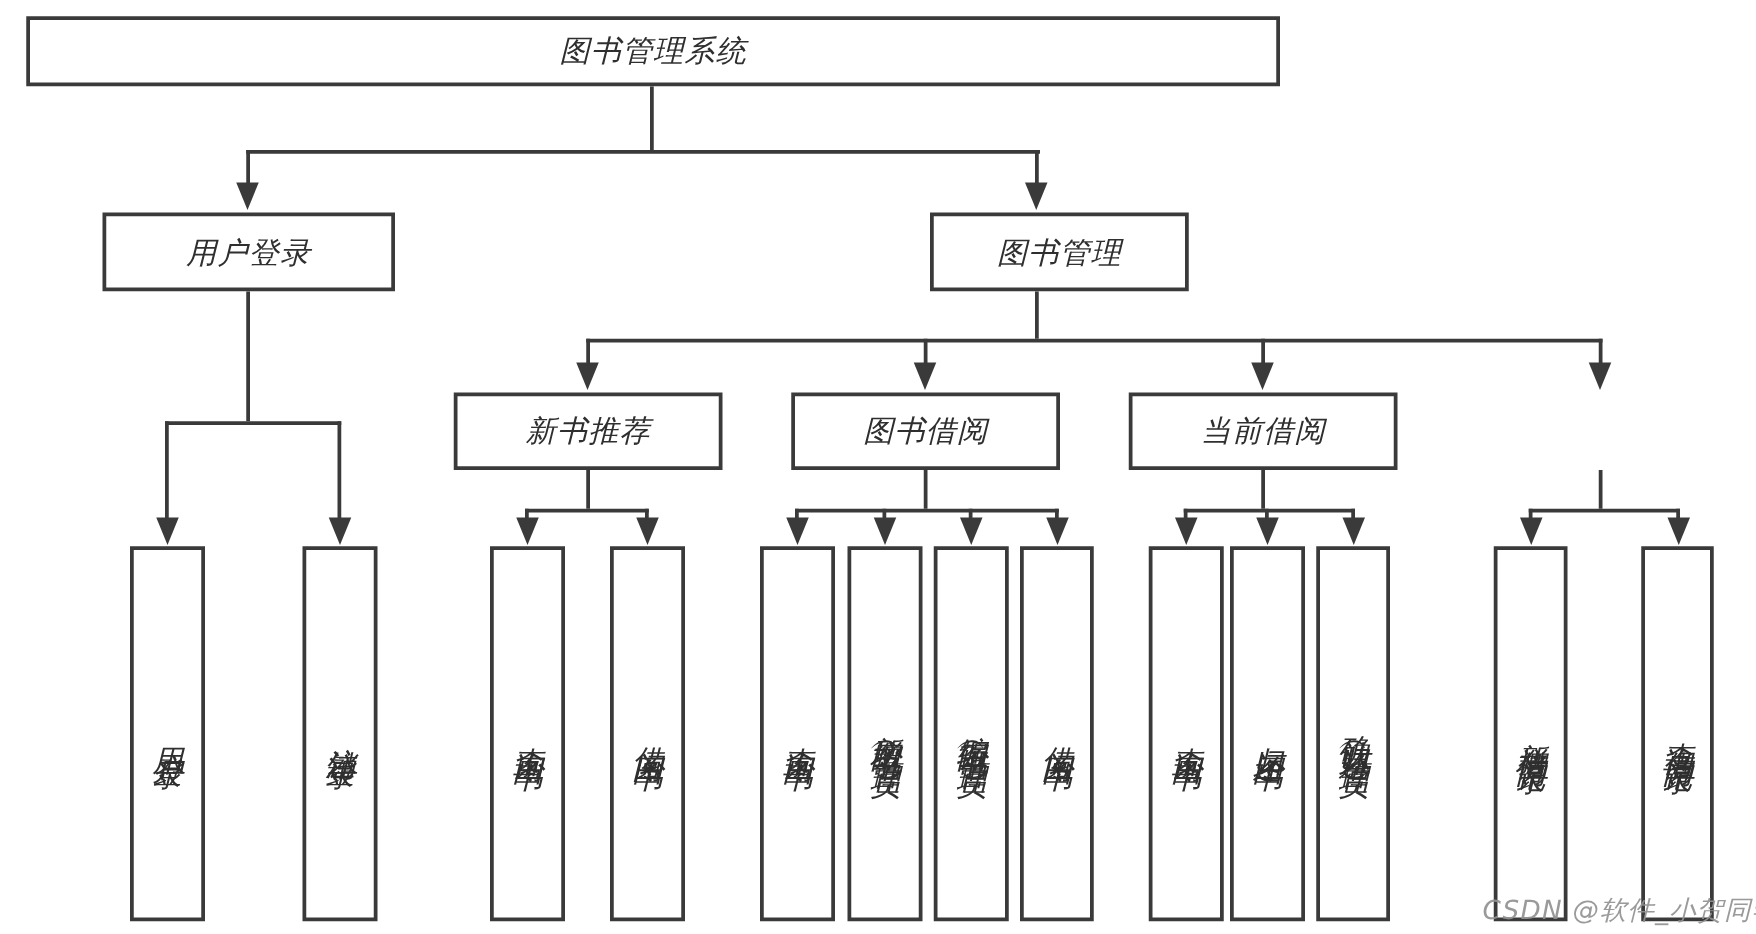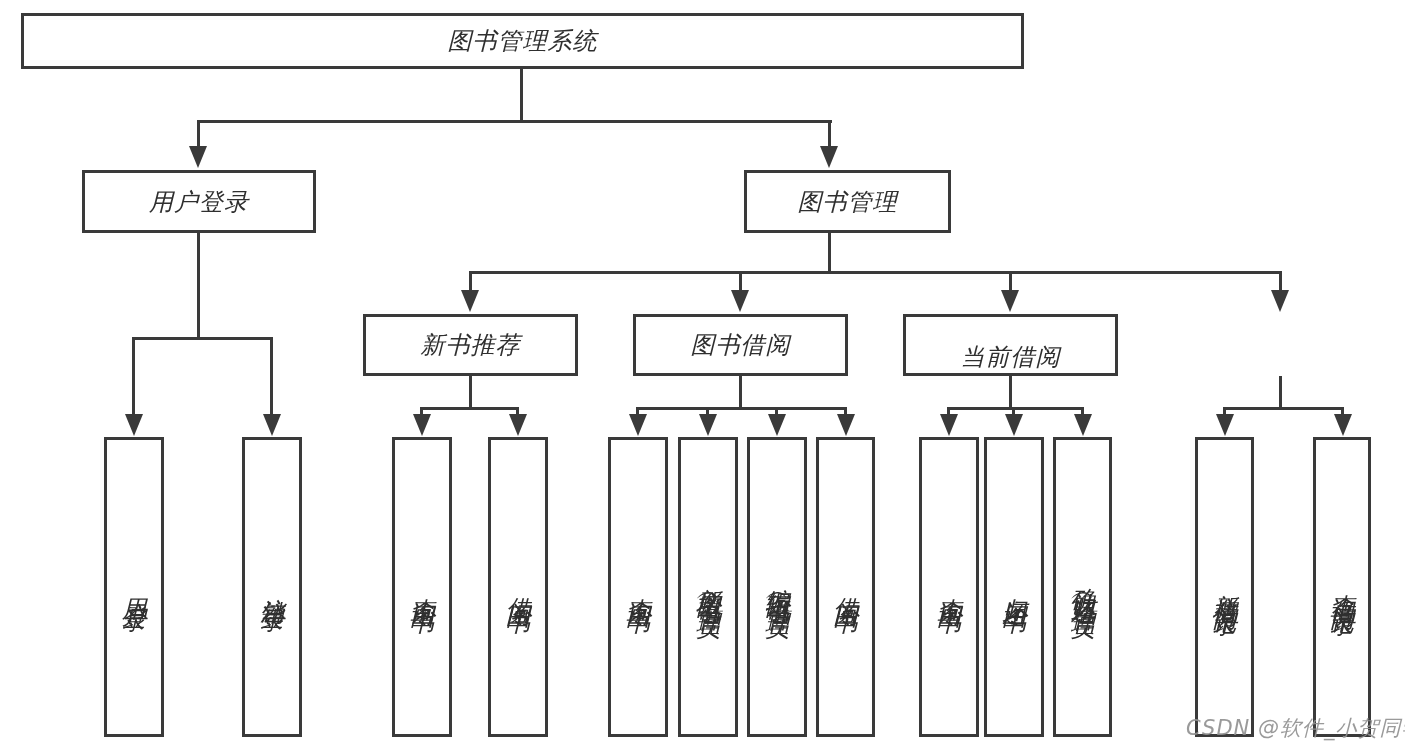--- a/index.html
+++ b/index.html
@@ -105,21 +105,21 @@
     <div class="line" style="left:1279px;top:271px;width:3px;height:22px;"></div>
     <div class="arrow" style="left:1271px;top:290px;"></div>
   </div>
 
   <div class="hbox" style="left:633px;top:314px;width:215px;height:62px;">
     <span>图书借阅</span>
   </div>
   <div class="hbox" style="left:363px;top:314px;width:215px;height:62px;">
     <span>新书推荐</span>
   </div>
-  <div class="hbox" style="left:903px;top:314px;width:215px;height:62px;align-items:flex-end;">
+  <div class="hbox" style="left:903px;top:314px;width:215px;height:62px;">
     <span>当前借阅</span>
   </div>
 
   <div>
     <div class="line" style="left:469px;top:376px;width:3px;height:31px;"></div>
     <div class="line" style="left:420px;top:407px;width:99px;height:3px;"></div>
     <div class="line" style="left:420px;top:407px;width:3px;height:9px;"></div>
     <div class="arrow" style="left:413px;top:414px;"></div>
     <div class="line" style="left:516px;top:407px;width:3px;height:9px;"></div>
     <div class="arrow" style="left:509px;top:414px;"></div>

